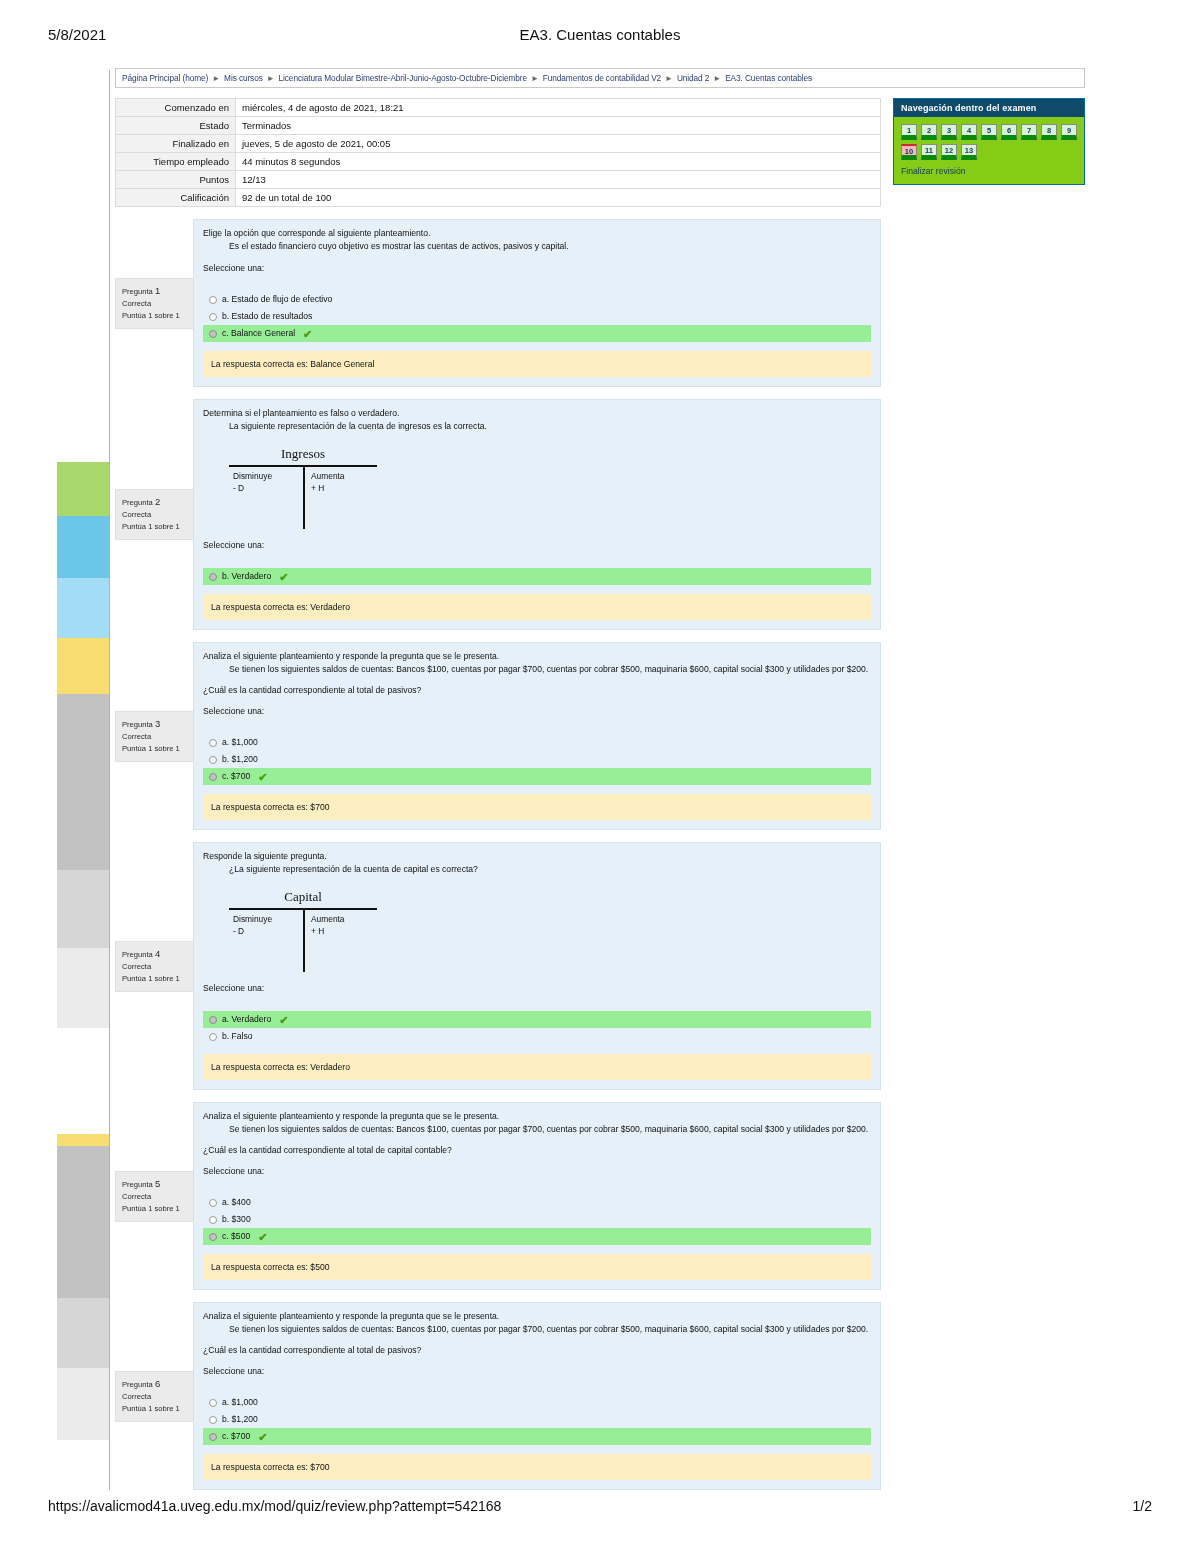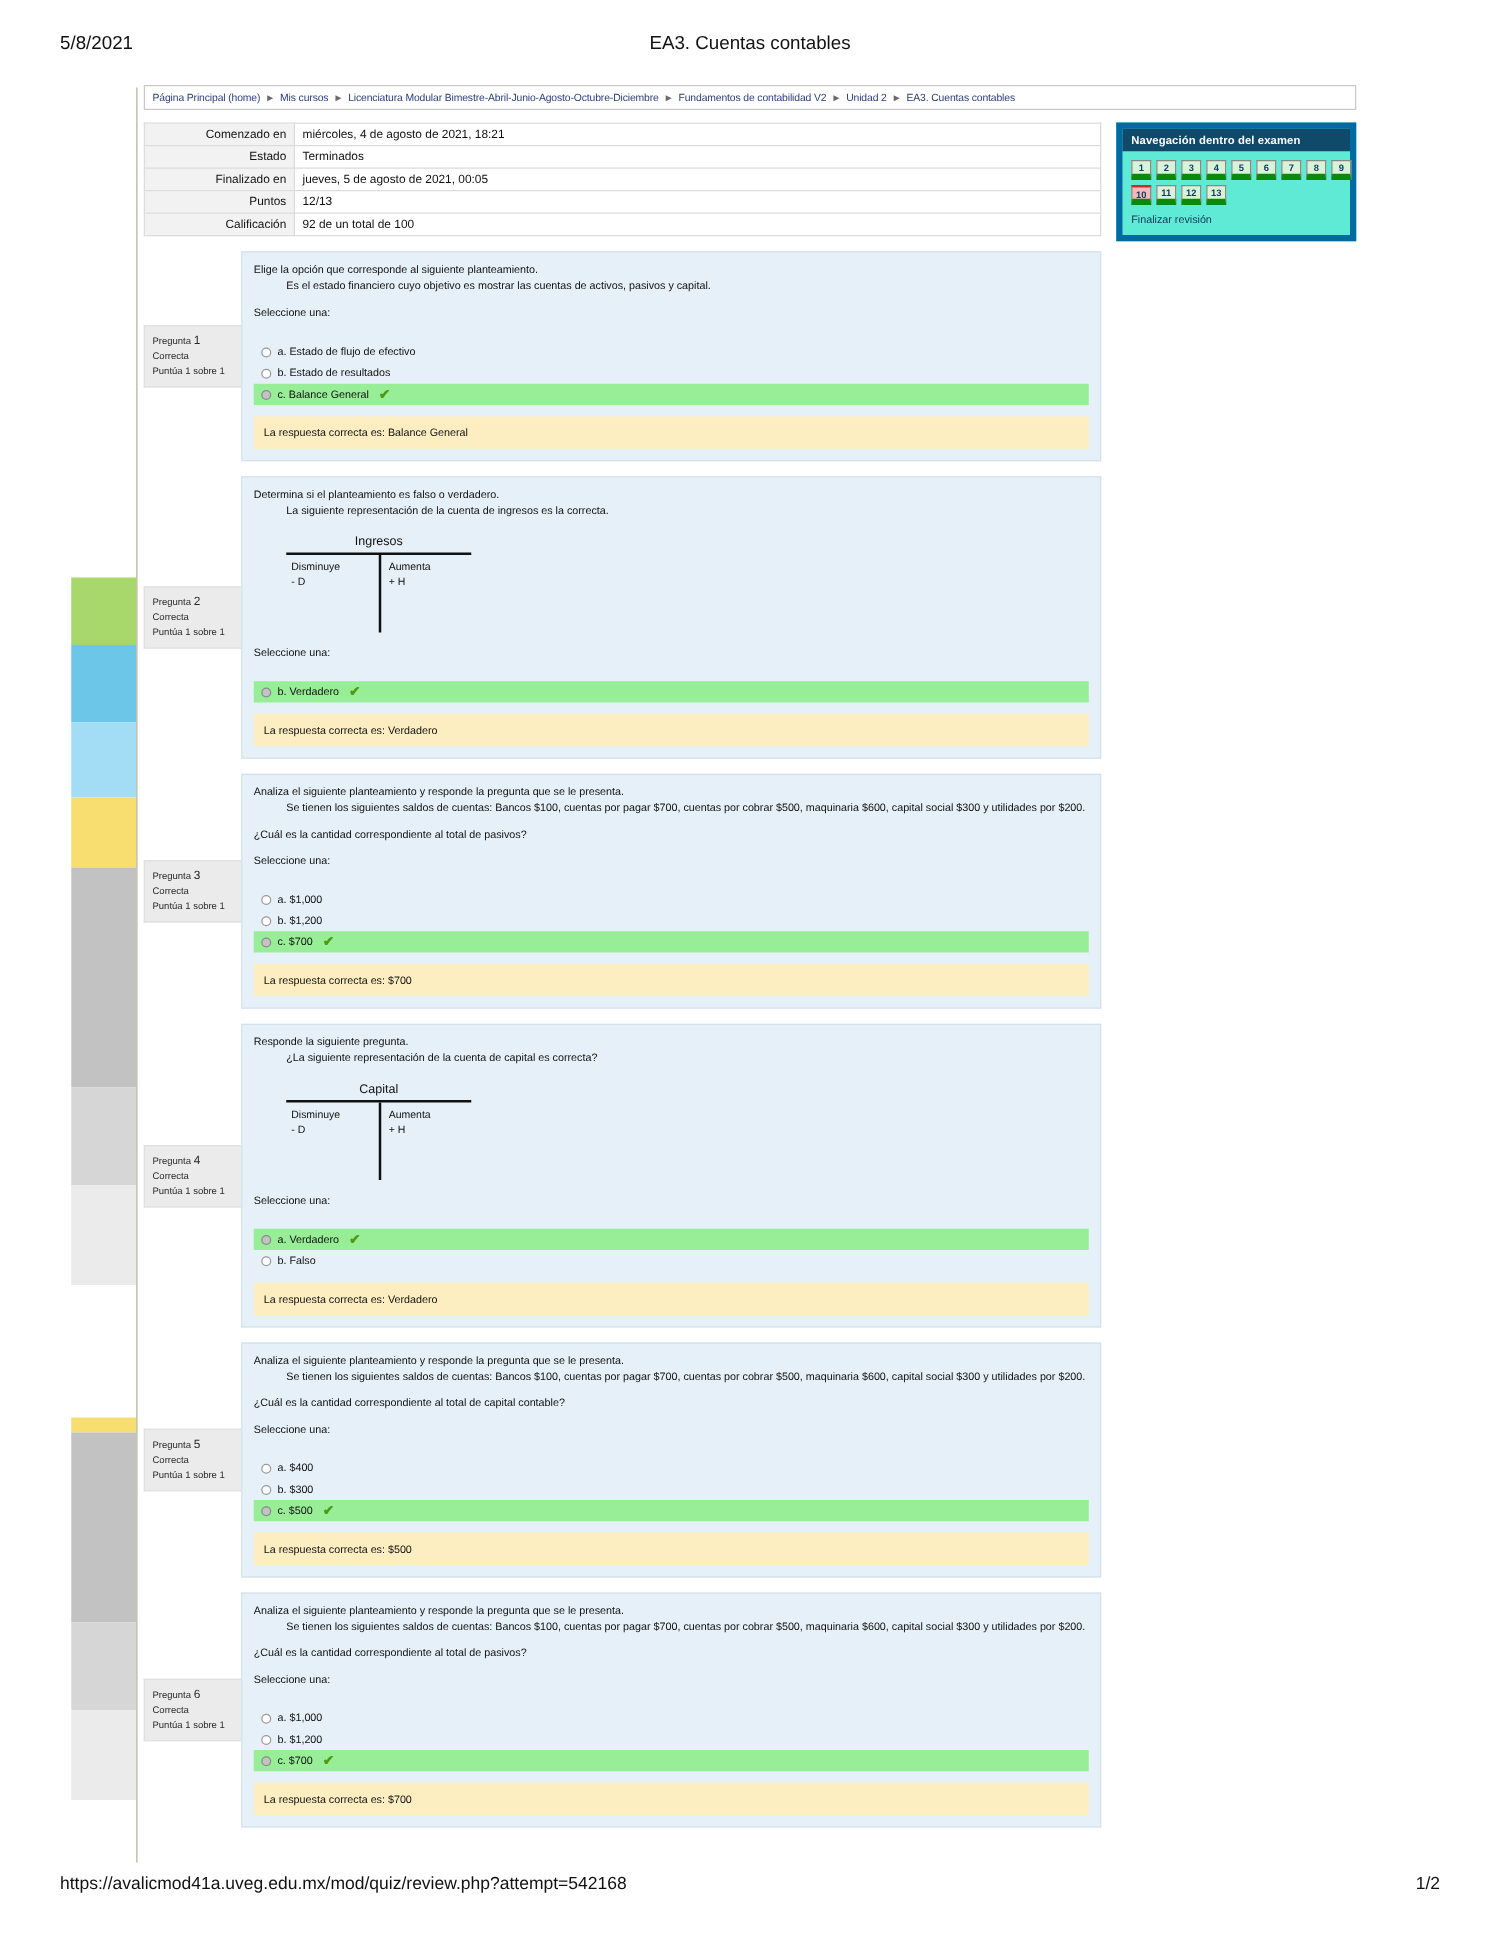--- a/index.html
+++ b/index.html
@@ -64,21 +64,21 @@
 
   
   table.summary { border-collapse:collapse; width:766px; font-size:9.5px; }
   table.summary td { border:1px solid #dcdcdc; padding:2px 6px; line-height:13px; }
   table.summary td.k {
     background:#f2f2f2; text-align:right; width:120px; color:#111; font-weight:400;
   }
   table.summary td.v { background:#ffffff; color:#111; }
 
   
-  .navbox { border:5px solid #0369a1; background:#5eead4; width:192px; }
+  .navbox { border:1px solid #0369a1; background:#84cc16; width:192px; }
   .navbox-title {
     background:#0f4a6b; color:#ffffff; font-size:9px; font-weight:bold;
     padding:4px 7px; letter-spacing:0.1px;
   }
   .navbox-body { padding:7px 6px 8px 7px; }
   .qbuttons { display:flex; flex-wrap:wrap; gap:4px; width:180px; }
   .qbtn {
     width:16px; height:16px;
     border:1px solid #888888;
     background:#d9f3d9;
@@ -129,21 +129,21 @@
   .feedback {
     background:#fdeec2; margin-top:9px;
     font-size:8.6px; color:#111;
     padding:6px 8px;
     min-height:26px;
     display:flex; align-items:center;
   }
 
   
   .taccount { margin:14px 0 6px 26px; width:148px; }
-  .ta-title { text-align:center; font-size:10px; margin-bottom:3px; color:#111; }
+  .ta-title { text-align:center; font-size:13px; margin-bottom:3px; color:#111;font-family:Liberation Serif, serif; }
   .ta-box { border-top:2px solid #111; display:flex; height:64px; }
   .ta-side { width:50%; padding:3px 0 0 4px; font-size:8.4px; line-height:12px; color:#111; }
   .ta-side.right { border-left:2px solid #111; padding-left:6px; }
 </style>
 </head>
 <body>
 
 <div class="print-header">
   <span class="ph-date">5/8/2021</span>
   <span class="ph-title">EA3. Cuentas contables</span>
@@ -189,20 +189,24 @@
               <td class="k">Comenzado en</td>
               <td class="v">miércoles, 4 de agosto de 2021, 18:21</td>
             </tr>
             <tr>
               <td class="k">Estado</td>
               <td class="v">Terminados</td>
             </tr>
             <tr>
               <td class="k">Finalizado en</td>
               <td class="v">jueves, 5 de agosto de 2021, 00:05</td>
+            </tr>
+            <tr>
+              <td class="k">Tiempo empleado</td>
+              <td class="v">44 minutos 8 segundos</td>
             </tr>
             <tr>
               <td class="k">Puntos</td>
               <td class="v">12/13</td>
             </tr>
             <tr>
               <td class="k">Calificación</td>
               <td class="v">92 de un total de 100</td>
             </tr>
           </tbody>

